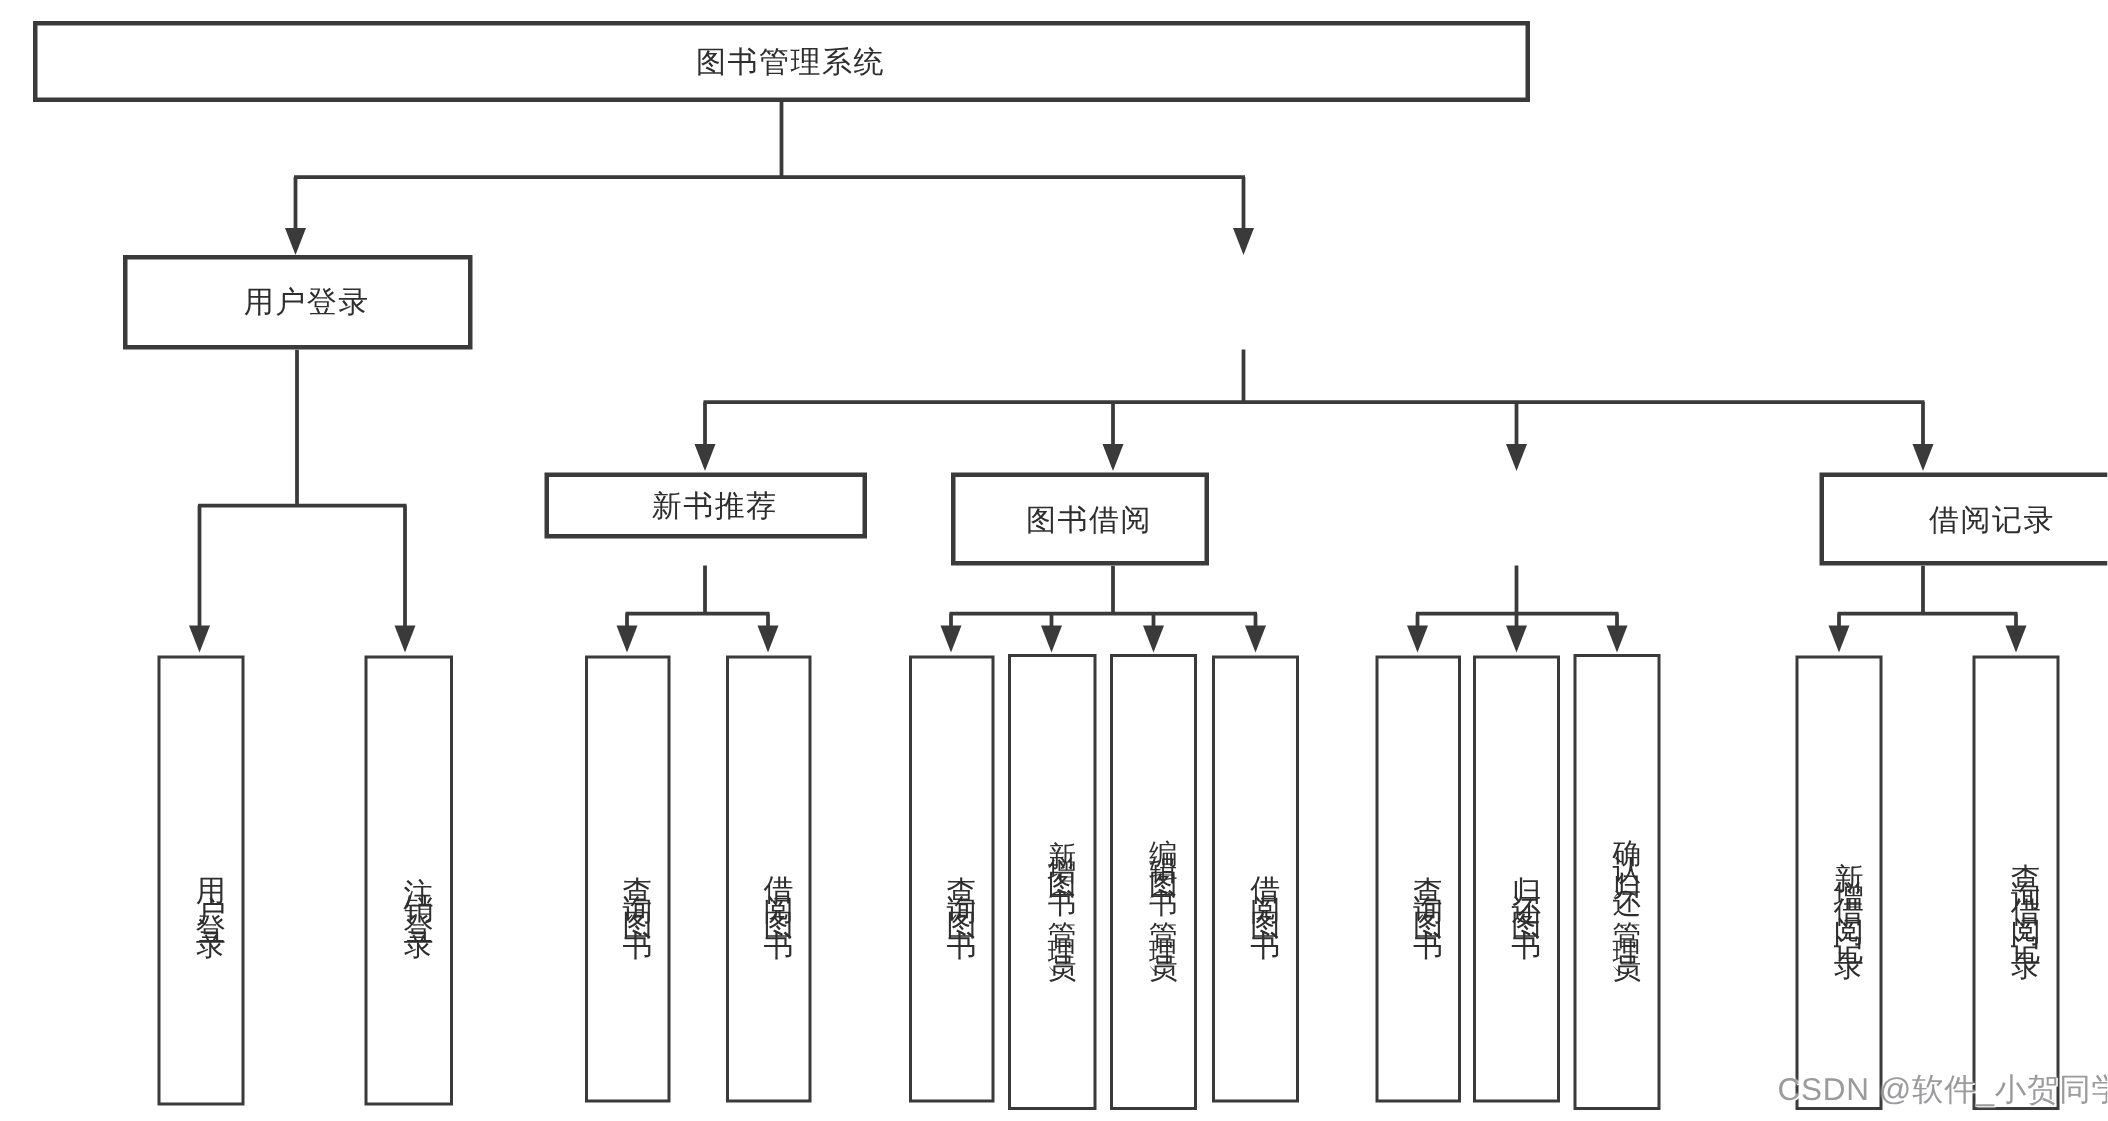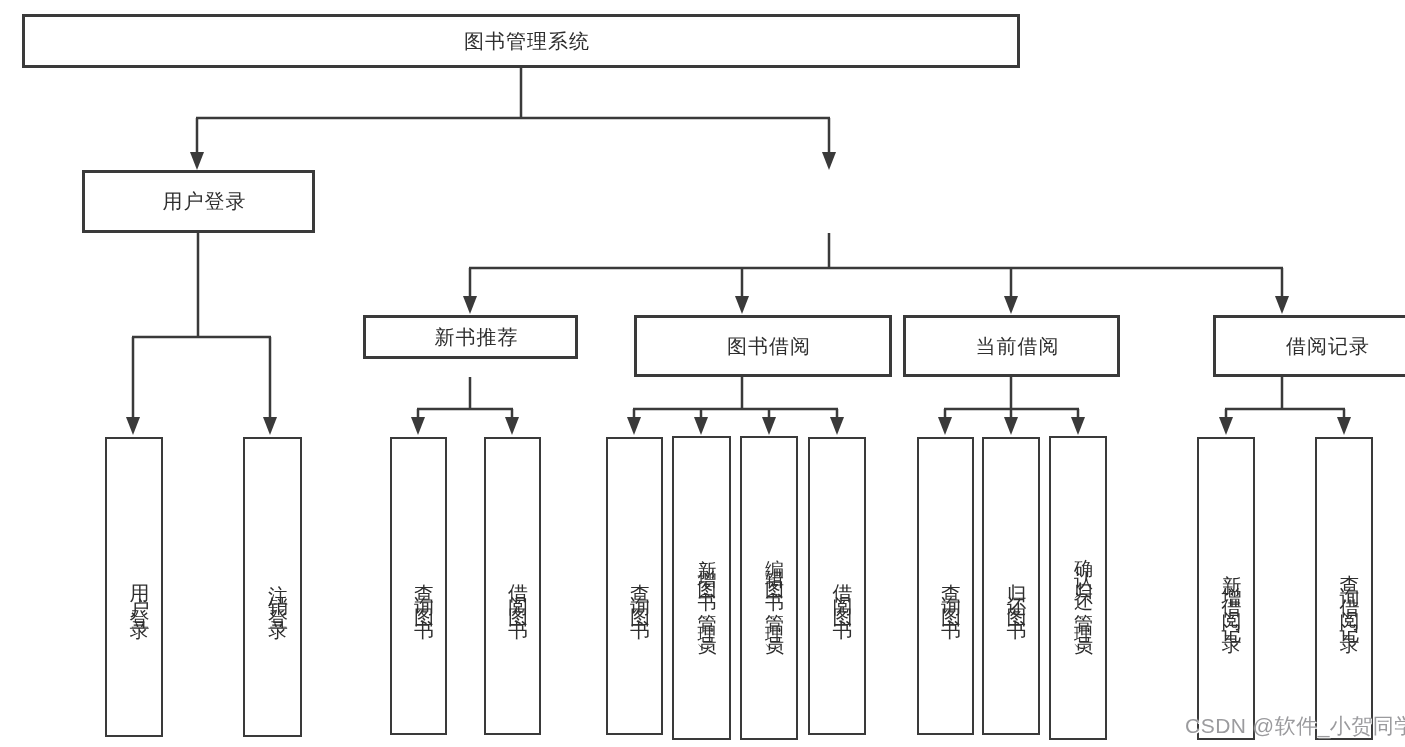--- a/index.html
+++ b/index.html
@@ -20,21 +20,21 @@
     font-size:20px; letter-spacing:12px; line-height:1;
     display:block; transform:translateY(6px);
   }
   .vbox.long span { letter-spacing:11px; font-size:19px; transform:translateY(5px); }
   
   .b-root   { left:22px;  top:14px;  width:998px; height:54px; }
   .b-login  { left:82px;  top:170px; width:233px; height:63px; }
   .b-mgmt   { left:710px; top:170px; width:238px; height:63px; }
   
   .b-rec    { left:363px;  top:315px; width:215px; height:44px; }
-  .b-borrow { left:634px;  top:315px; width:258px; height:62px;font-family:Liberation Mono, monospace; }
+  .b-borrow { left:634px;  top:315px; width:172px; height:62px;font-family:Liberation Mono, monospace; }
   .b-cur    { left:903px;  top:315px; width:217px; height:62px; }
   .b-hist   { left:1173px; top:315px; width:218px; height:62px;margin-left:40px; }
   
   .b-l1  { left:105px;  top:437px; width:58px; height:300px; }
   .b-l2  { left:243px;  top:437px; width:59px; height:300px; }
   .b-l3  { left:390px;  top:437px; width:57px; height:298px; }
   .b-l4  { left:484px;  top:437px; width:57px; height:298px; }
   .b-l5  { left:606px;  top:437px; width:57px; height:298px; }
   .b-l6  { left:672px;  top:436px; width:59px; height:304px; }
   .b-l7  { left:740px;  top:436px; width:58px; height:304px; }
@@ -122,23 +122,20 @@
   <div class="box hbox b-login">
     <span>用户登录</span>
   </div>
 
   <div class="box hbox b-rec">
     <span>新书推荐</span>
   </div>
   <div class="box hbox b-borrow">
     <span>图书借阅</span>
   </div>
-  <div class="box hbox b-cur">
-    <span>当前借阅</span>
-  </div>
   <div class="box hbox b-hist">
     <span>借阅记录</span>
   </div>
 
   <div class="box vbox b-l1">
     <span>用户登录</span>
   </div>
   <div class="box vbox b-l2">
     <span>注销登录</span>
   </div>

